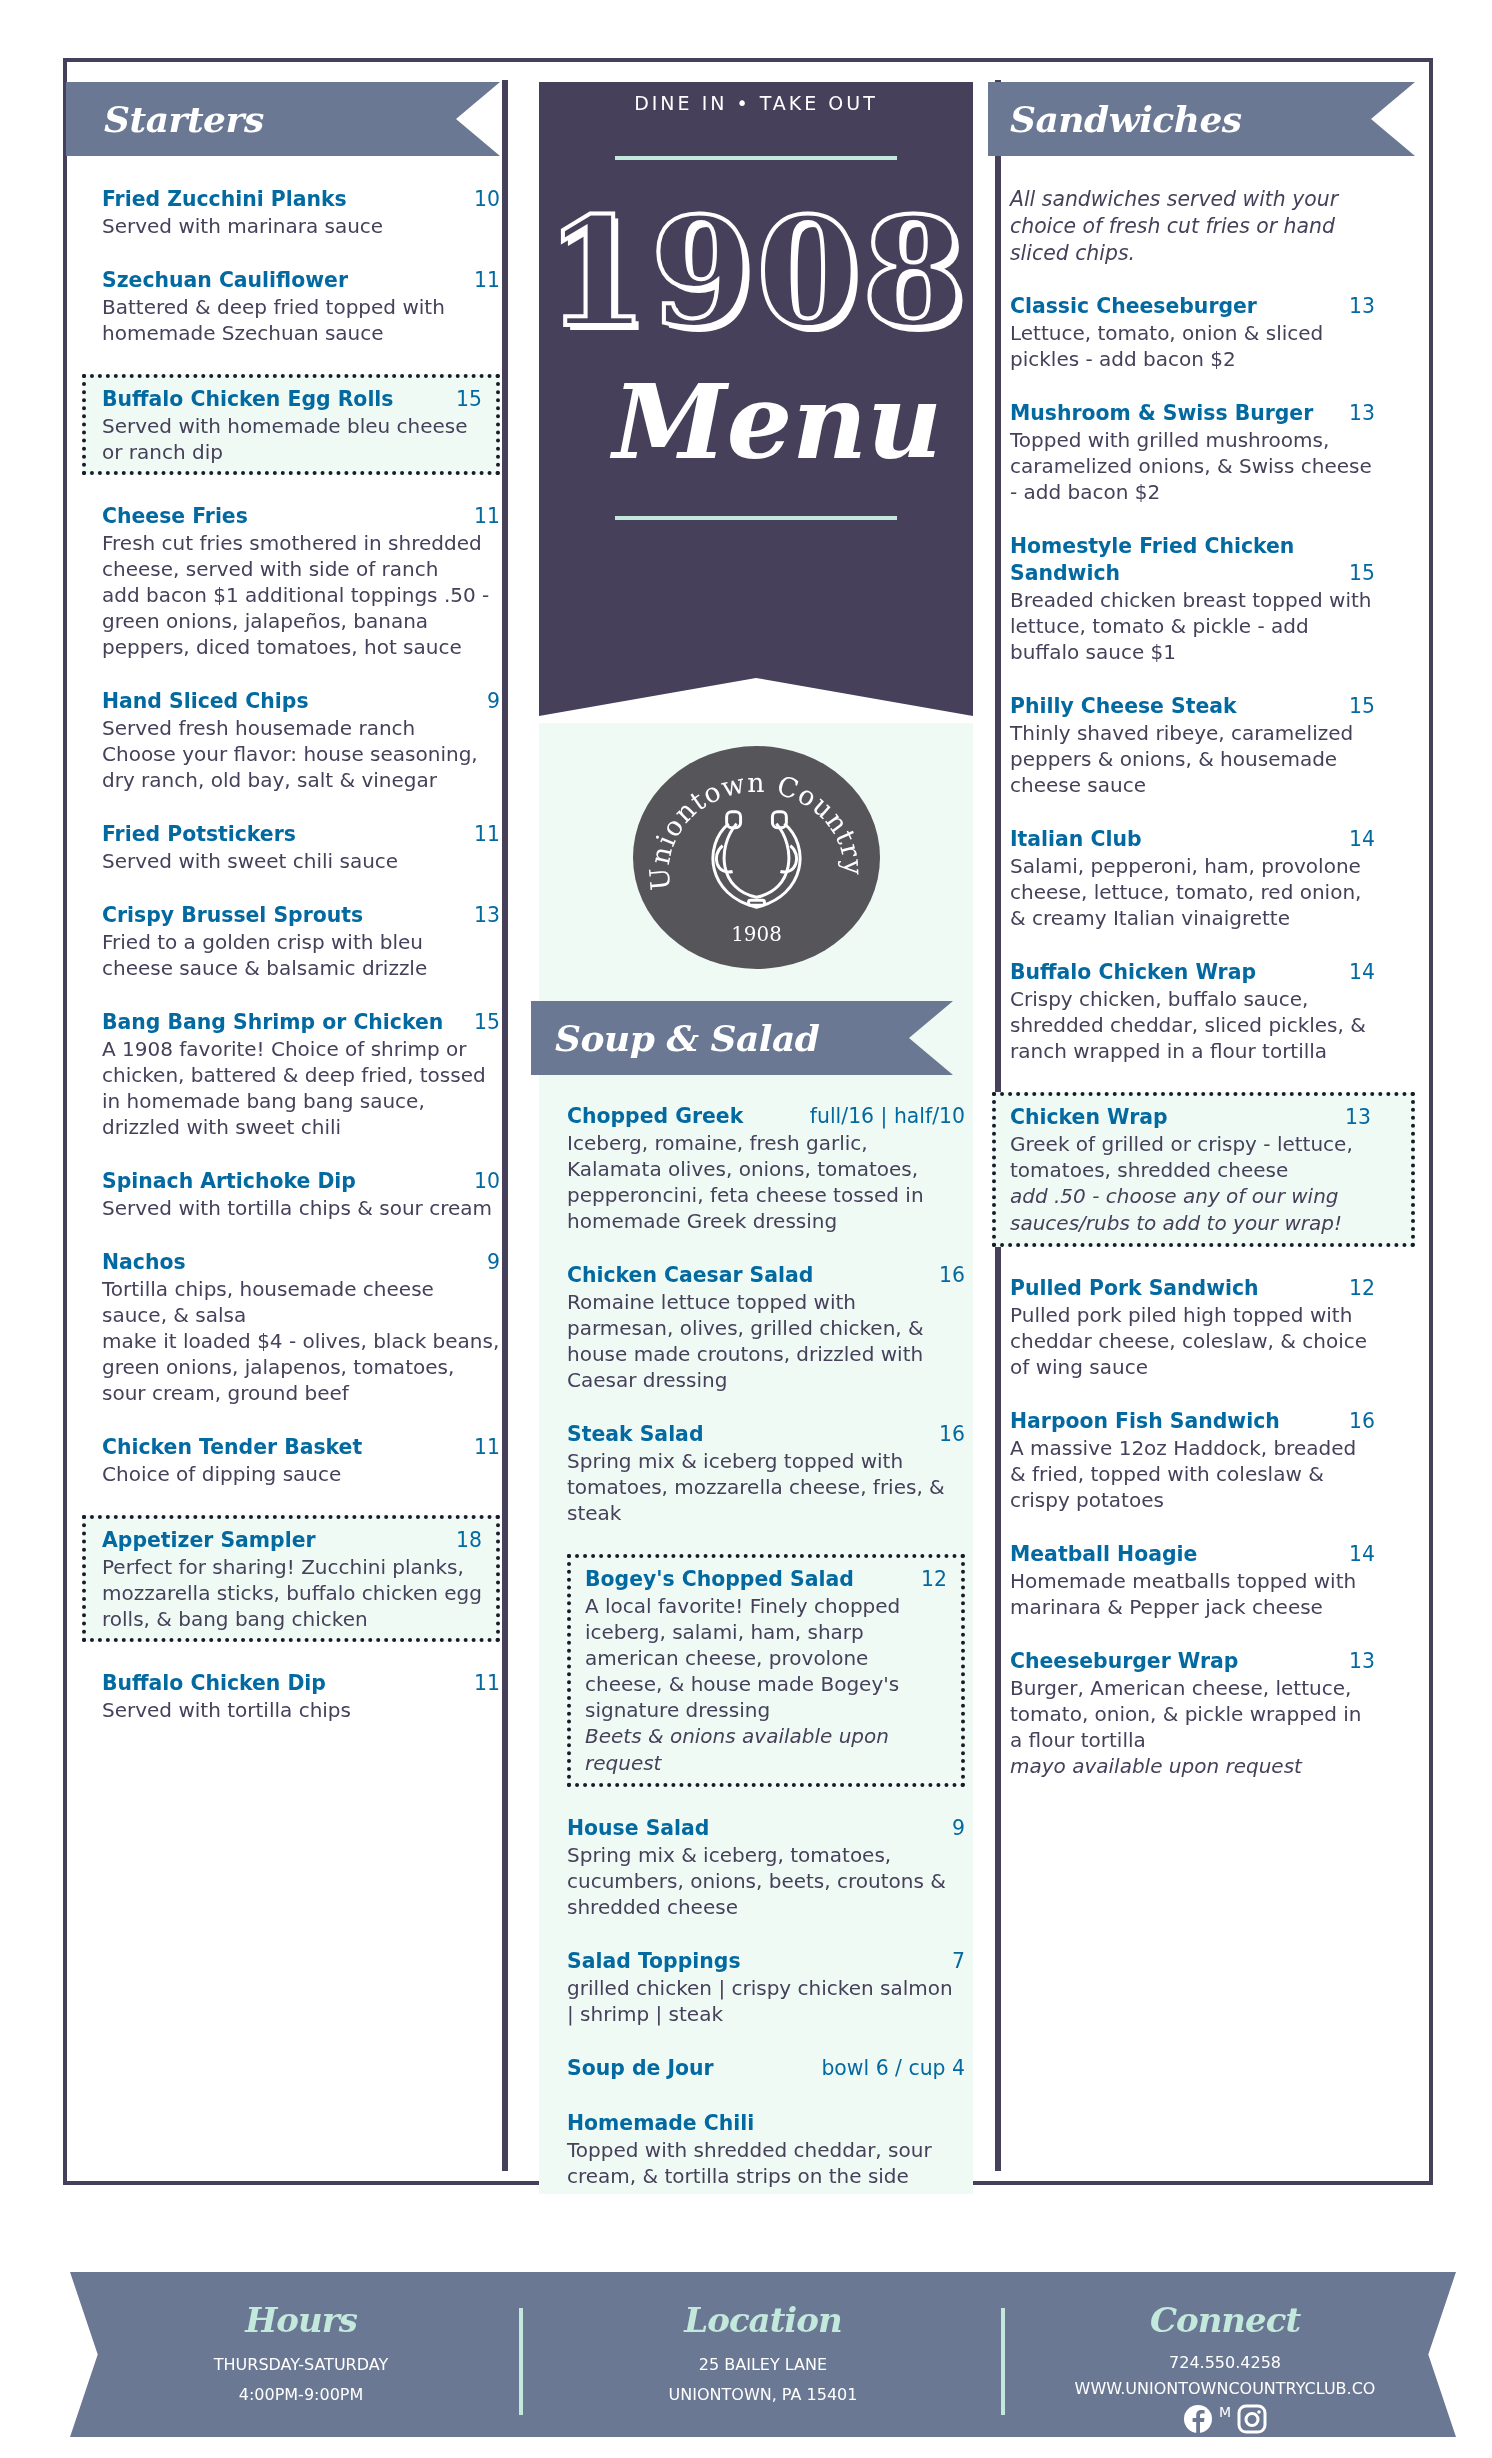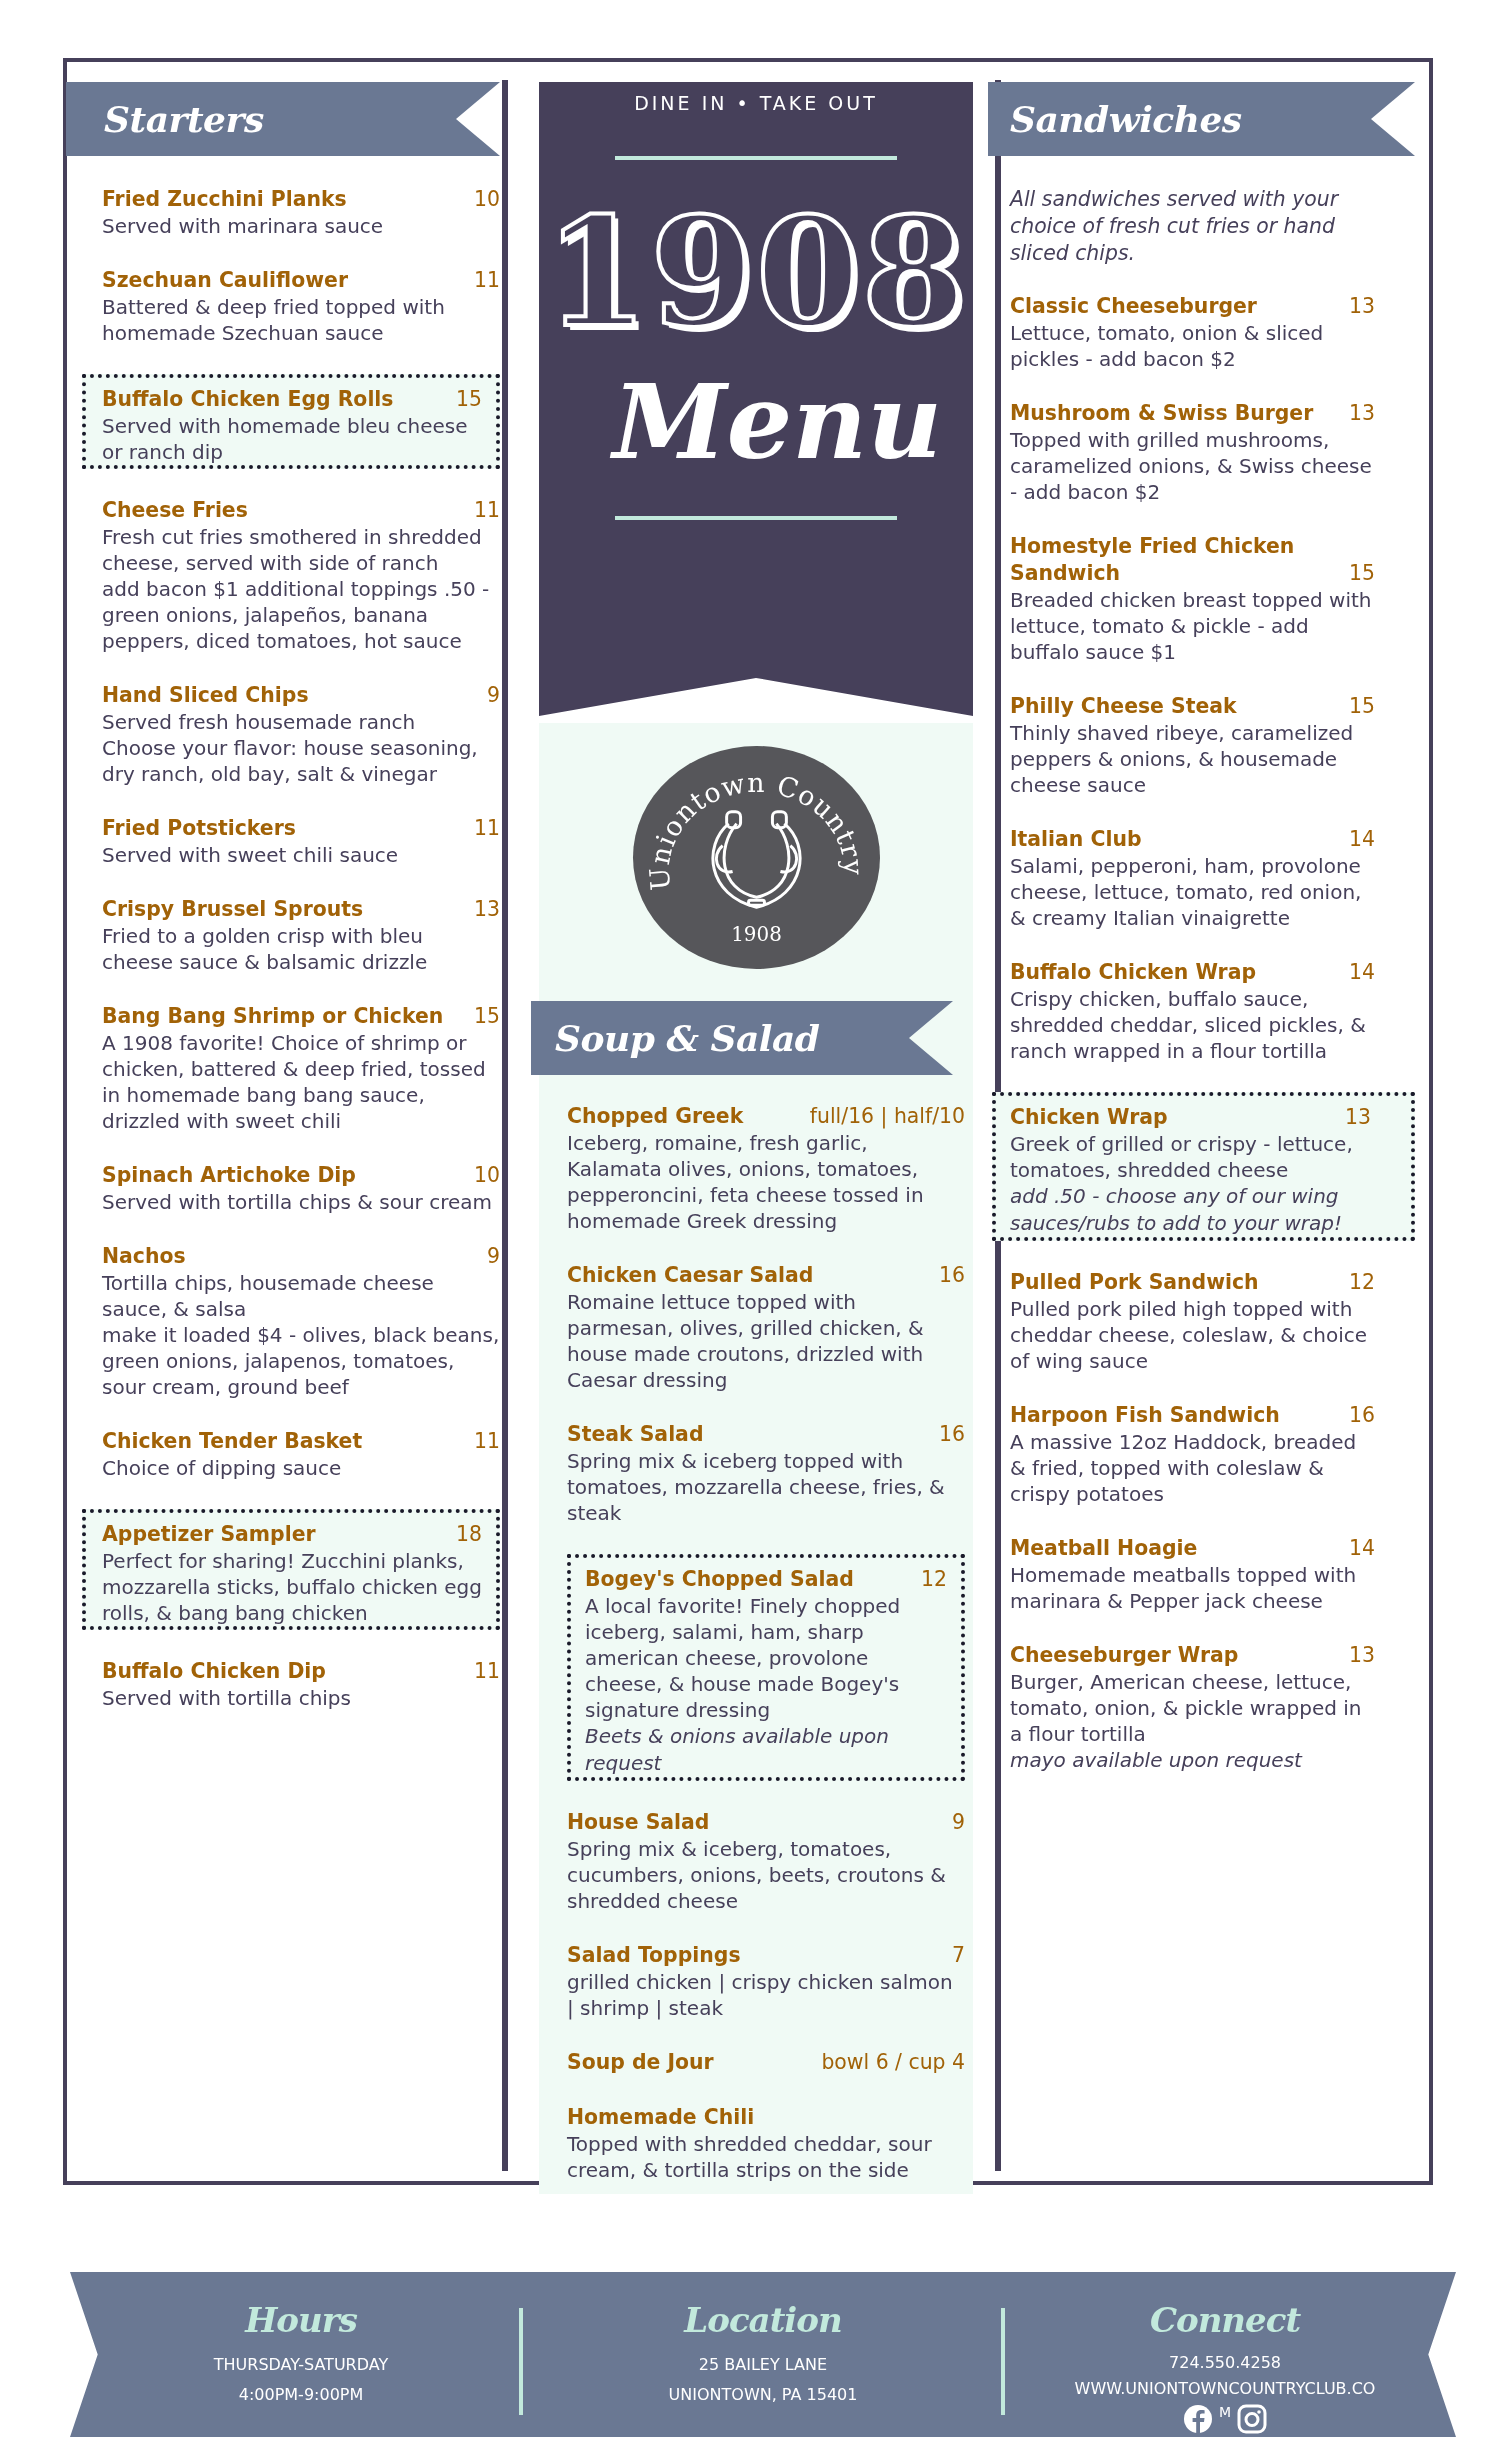--- a/index.html
+++ b/index.html
@@ -18,27 +18,27 @@
 
   .banner { position: relative; height: 74px; background: #6a7893; color: #fff; display: flex; align-items: center; padding-left: 38px; }
   .banner::after { content: ""; position: absolute; right: 0; top: 0; width: 0; height: 0;
     border-top: 37px solid transparent; border-bottom: 37px solid transparent; border-right: 44px solid #ffffff; }
   .banner.on-mint::after { border-right-color: #f0faf5; }
   .banner-title { font-family: "DejaVu Serif", serif; font-style: italic; font-weight: bold; font-size: 36px; letter-spacing: -0.5px; }
 
   .items { padding: 0 0 0 36px; }
   .col-right .items { padding-left: 22px; padding-right: 40px; }
   .item { position: relative; padding: 0 0 0 0; margin-bottom: 28px; }
-  .item-head { display: flex; justify-content: space-between; align-items: flex-end; font-size: 20.4px; font-weight: bold; line-height: 27px; color: #a16207; }
+  .item-head { display: flex; justify-content: space-between; align-items: flex-end; font-size: 20.4px; font-weight: bold; line-height: 27px; color: #0369a1; }
   .item-name { padding-right: 12px; }
   .item-price { font-weight: normal; white-space: nowrap; }
   .item-desc { font-size: 20px; line-height: 26px; color: #46405a; }
   .item-note { font-size: 20px; line-height: 27px; font-style: italic; color: #46405a; }
 
-  .item.featured { border: 4px dotted #1a1a2a; background: #f0faf5; padding: 8px 14px 0 14px; }
+  .item.featured { border: 4px dotted #1a1a2a; background: #f0faf5; padding: 8px 14px 6px 14px; }
   .col-left .item.featured { margin-left: -20px; padding-left: 16px; }
   .col-right .item.featured { margin-left: -18px; margin-right: -40px; padding-left: 14px; padding-right: 40px; }
 
   .intro-note { font-size: 20.4px; line-height: 27px; font-style: italic; color: #46405a; margin-bottom: 26px; }
 
   
   .hero { position: absolute; left: 539px; top: 82px; width: 434px; height: 634px; background: #46405a; color: #fff;
     clip-path: polygon(0 0, 100% 0, 100% 100%, 50% 94%, 0 100%); text-align: center; }
   .hero-tagline { margin-top: 10px; font-size: 19px; letter-spacing: 3px; color: #ffffff; }
   .hero-rule { width: 282px; height: 4px; background: #c2e9dc; margin: 0 auto; }

